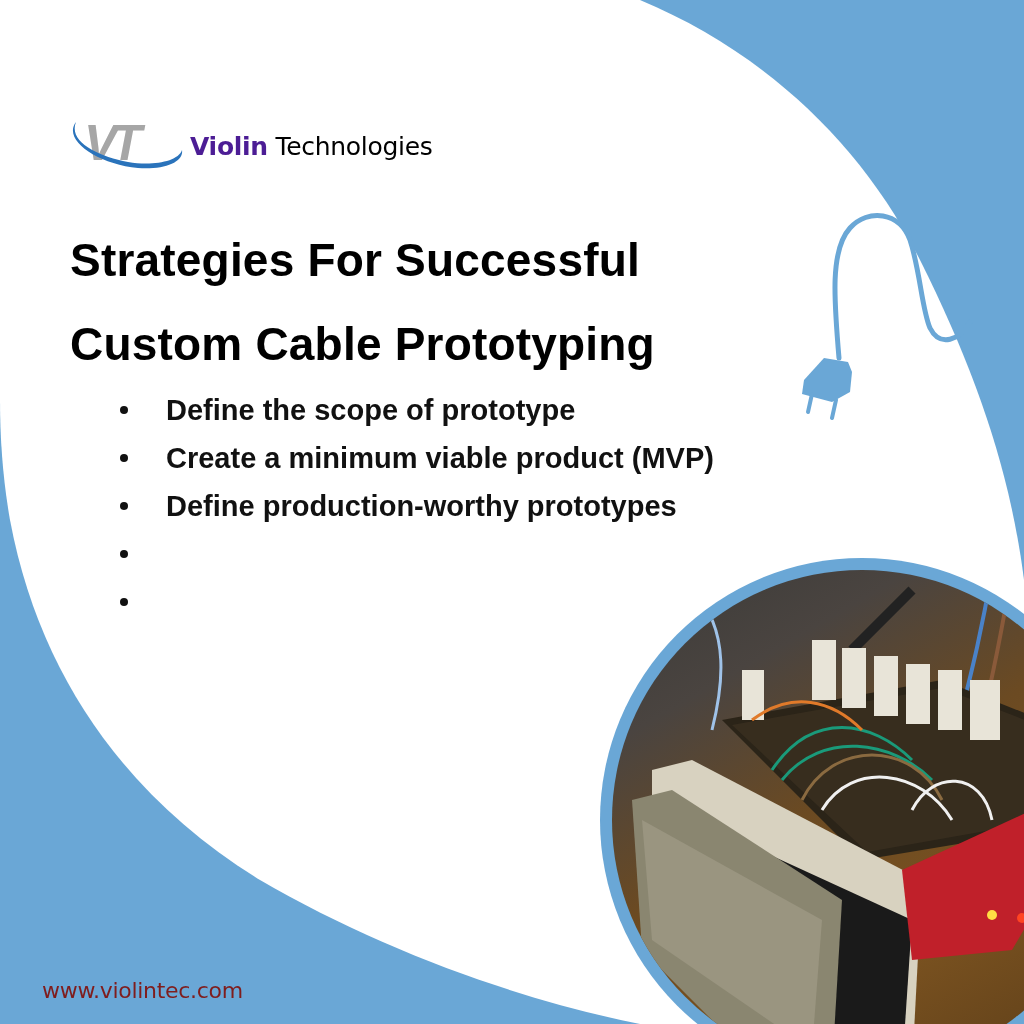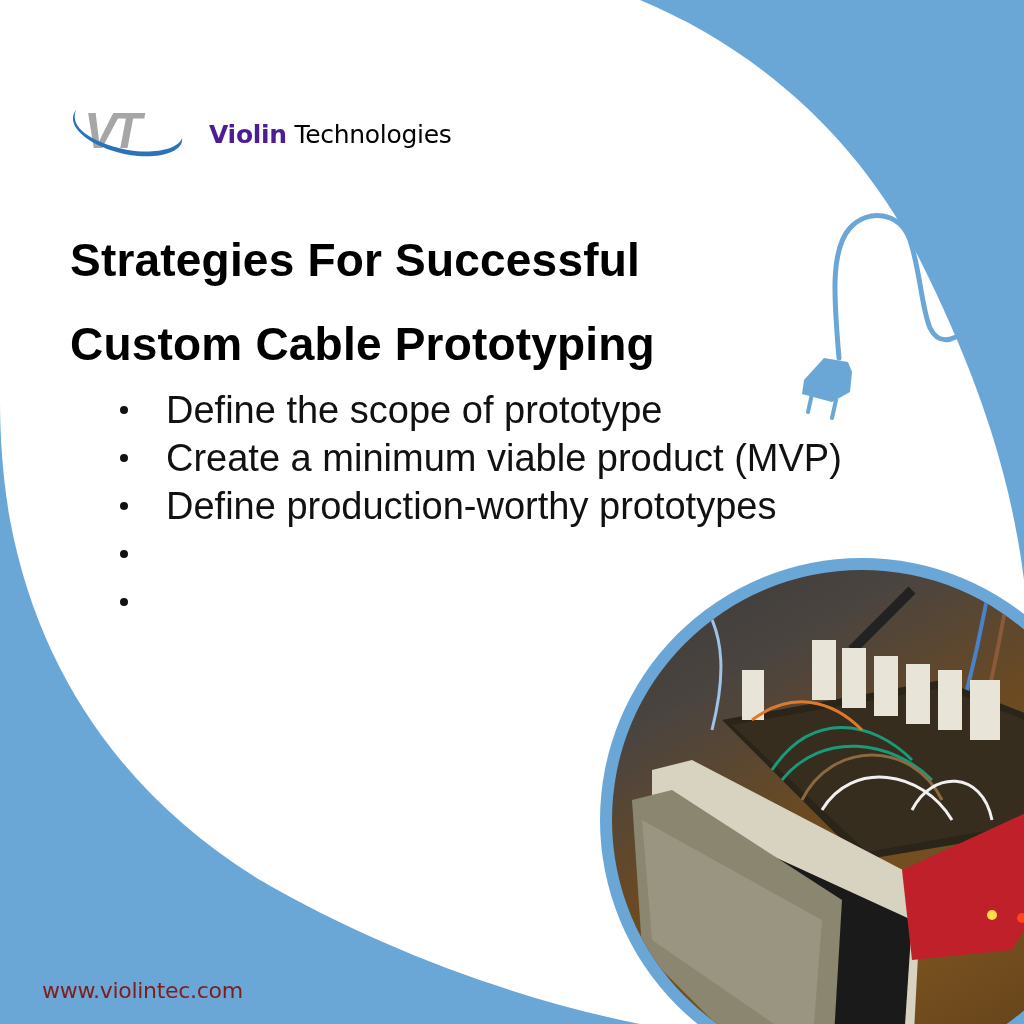--- a/index.html
+++ b/index.html
@@ -1,26 +1,26 @@
 <!DOCTYPE html>
 <html><head>
 <meta charset="utf-8">
 <style>
   html, body { margin:0; padding:0; }
   body { width:1024px; height:1024px; overflow:hidden; position:relative; background:#6aa7d6; font-family:"Liberation Sans", sans-serif; }
   .bg-svg { position:absolute; left:0; top:0; width:1024px; height:1024px; }
-  .logo { position:absolute; left:68px; top:100px; height:62px; display:flex; align-items:center;gap:19px; }
+  .logo { position:absolute; left:68px; top:112px; height:62px; display:flex; align-items:center; }
   .logo-mark { width:118px; height:62px; position:relative; }
   .logo-text { font-family:"DejaVu Sans", sans-serif; font-size:25px; margin-left:4px; margin-top:6px; letter-spacing:-0.3px; }
   .logo-text .v { color:#4c1d95; font-weight:bold; }
   .logo-text .t { color:#000000; }
   .title { position:absolute; left:70px; top:218px; margin:0; color:#000000; font-family:"Liberation Sans", sans-serif; font-weight:bold; font-size:46px; line-height:84px; letter-spacing:0.2px; }
   .title span { display:block; }
   .bullets { position:absolute; left:120px; top:386px; margin:0; padding:0; list-style:none; }
-  .bullets li { display:flex; align-items:center; height:48px; font-size:38px; color:#111; font-family:"Liberation Sans", sans-serif; }
+  .bullets li { display:flex; align-items:center; height:48px; font-size:29px; color:#111; font-family:"Liberation Sans", sans-serif;font-weight:bold; }
   .bullets .dot { width:8px; height:8px; border-radius:50%; background:#111; margin-right:38px; flex:none; }
   .url { position:absolute; left:42px; top:958px; color:#7f1d1d; font-size:22px; font-family:"DejaVu Sans", sans-serif; font-weight:normal; letter-spacing:-0.3px;margin-top:20px; }
   .plug { position:absolute; left:760px; top:180px; width:264px; height:240px; }
   .photo { position:absolute; left:600px; top:558px; width:524px; height:524px; border-radius:50%; background:#6aa7d6; }
   .photo-inner { position:absolute; left:12px; top:12px; width:500px; height:500px; border-radius:50%; overflow:hidden;
     background:
       radial-gradient(circle at 30% 92%, rgba(255,60,40,0.7) 0, rgba(255,60,40,0) 30px),
       radial-gradient(circle at 72% 68%, rgba(255,200,40,0.8) 0, rgba(255,200,40,0) 14px),
       linear-gradient(150deg, #3a3a38 0%, #4a4440 22%, #6b4a22 45%, #7a5220 70%, #5a3c18 100%); }
 </style>

